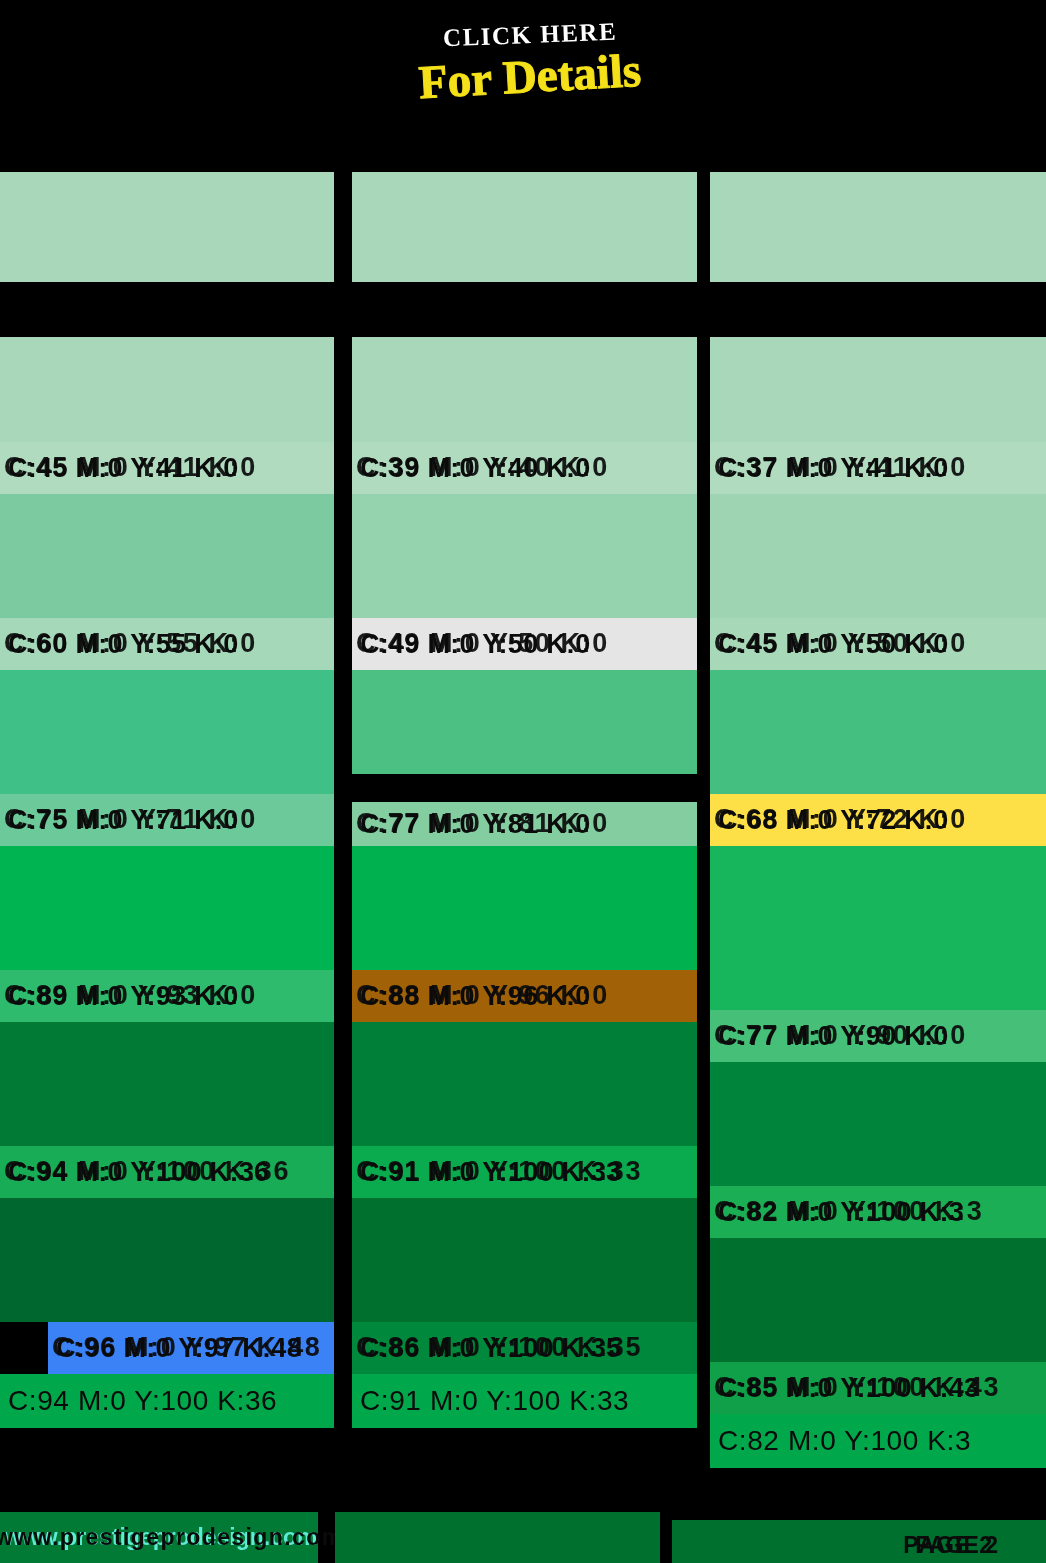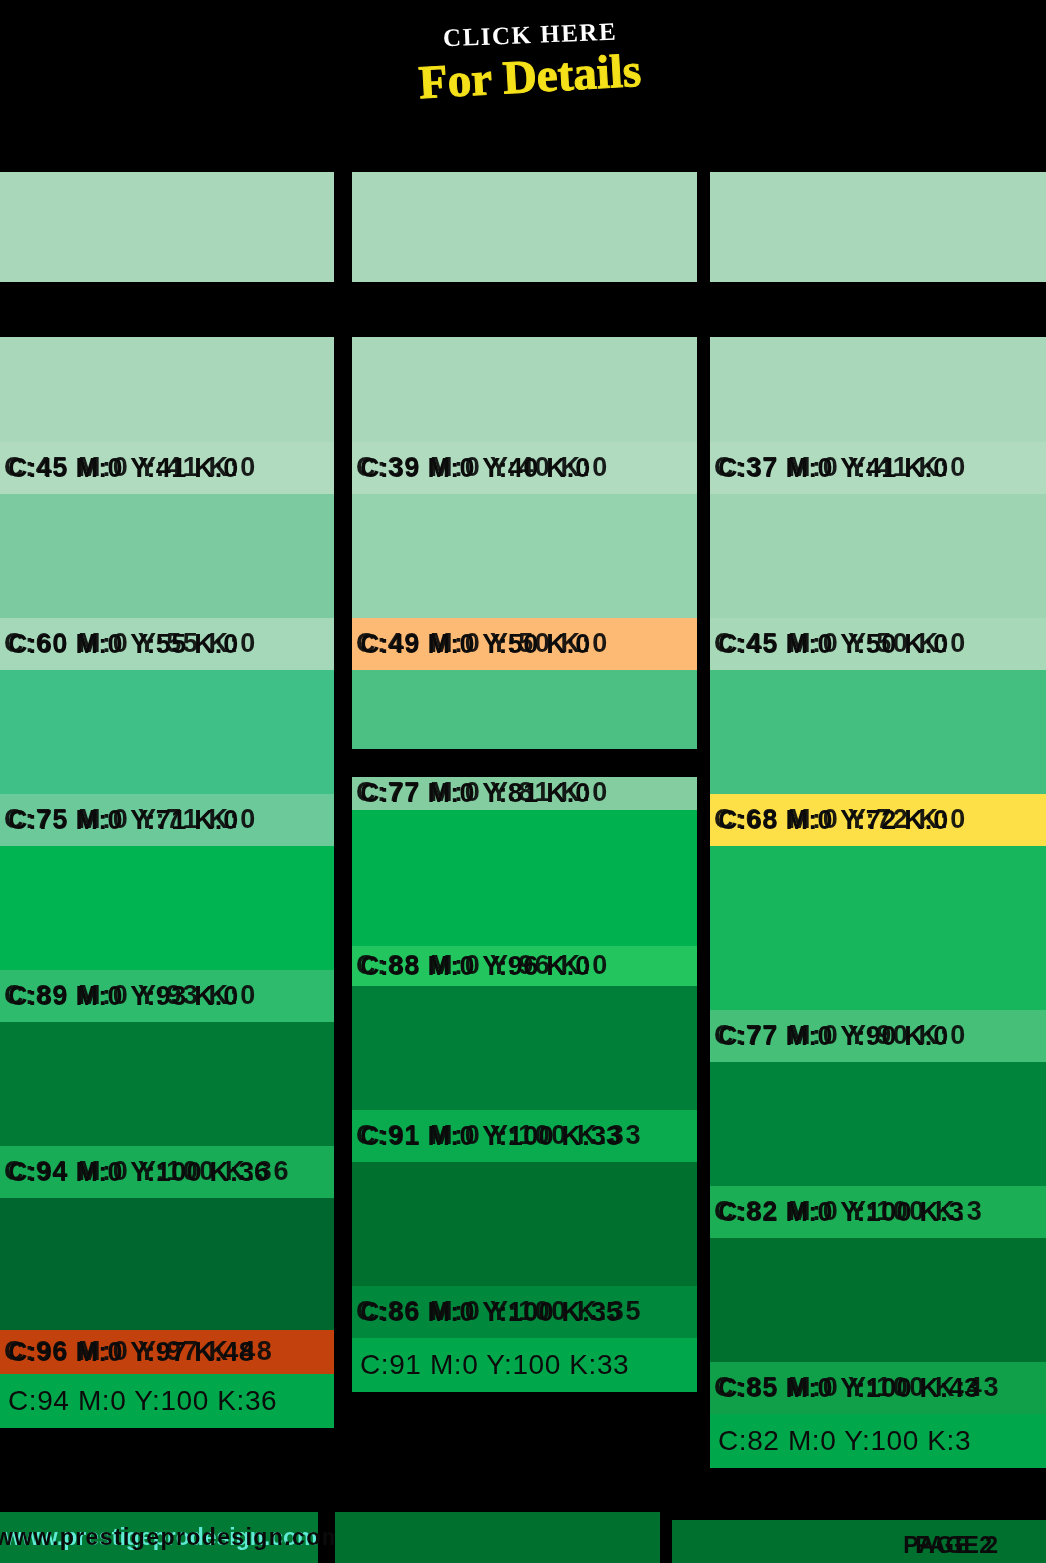--- a/index.html
+++ b/index.html
@@ -232,21 +232,21 @@
           </div>
         </div>
         <div class="swatch" style="height: 176px;">
           <div class="body" style="background: rgb(0, 122, 53); height: 124px;"></div>
           <div class="label-strip" style="background: rgb(23, 172, 85); height: 52px;">
             <span class="cmyk" data-ghost="C:94  M:0  Y:100  K:36">C:94  M:0  Y:100  K:36</span>
           </div>
         </div>
         <div class="swatch" style="height: 176px;">
           <div class="body" style="background: rgb(0, 103, 47); height: 124px;"></div>
-          <div class="label-strip" style="background: #c2410c; height: 44px;">
+          <div class="label-strip" style="background: #3b82f6; height: 52px; margin-left: 48px;">
             <span class="cmyk" data-ghost="C:96  M:0  Y:97  K:48">C:96  M:0  Y:97  K:48</span>
           </div>
         </div>
         <div class="swatch" style="height: 54px;">
           <div class="body" style="background: rgb(0, 168, 75); height: 0px;"></div>
           <div class="label-strip" style="background: rgb(0, 168, 75); height: 54px;">
             <span class="cmyk clean" data-ghost="C:94  M:0  Y:100  K:36">C:94  M:0  Y:100  K:36</span>
           </div>
         </div>
       </div>
@@ -255,33 +255,33 @@
         <div class="teaser" style="background: rgb(168, 215, 185);"></div>
         <div class="teaser-gap"></div>
         <div class="swatch" style="height: 157px;">
           <div class="body" style="background: rgb(168, 215, 185); height: 105px;"></div>
           <div class="label-strip" style="background: rgb(176, 219, 191); height: 52px;">
             <span class="cmyk" data-ghost="C:39  M:0  Y:40  K:0">C:39  M:0  Y:40  K:0</span>
           </div>
         </div>
         <div class="swatch" style="height: 176px;">
           <div class="body" style="background: rgb(149, 210, 174); height: 124px;"></div>
-          <div class="label-strip" style="background: #fdba74; height: 52px;">
+          <div class="label-strip" style="background: #e5e5e5; height: 52px;">
             <span class="cmyk" data-ghost="C:49  M:0  Y:50  K:0">C:49  M:0  Y:50  K:0</span>
           </div>
         </div>
-        <div class="swatch" style="height: 140px; gap: 28px;">
+        <div class="swatch" style="height: 176px; gap: 28px;">
           <div class="body" style="background: rgb(76, 191, 131); height: 124px;"></div>
           <div class="label-strip" style="background: rgb(131, 205, 161); height: 52px;">
             <span class="cmyk" data-ghost="C:77  M:0  Y:81  K:0">C:77  M:0  Y:81  K:0</span>
           </div>
         </div>
         <div class="swatch" style="height: 176px;">
           <div class="body" style="background: rgb(0, 177, 79); height: 124px;"></div>
-          <div class="label-strip" style="background: #22c55e; height: 40px;">
+          <div class="label-strip" style="background: #a16207; height: 52px;">
             <span class="cmyk" data-ghost="C:88  M:0  Y:96  K:0">C:88  M:0  Y:96  K:0</span>
           </div>
         </div>
         <div class="swatch" style="height: 176px;">
           <div class="body" style="background: rgb(0, 127, 56); height: 124px;"></div>
           <div class="label-strip" style="background: rgb(10, 171, 79); height: 52px;">
             <span class="cmyk" data-ghost="C:91  M:0  Y:100  K:33">C:91  M:0  Y:100  K:33</span>
           </div>
         </div>
         <div class="swatch" style="height: 176px;">

